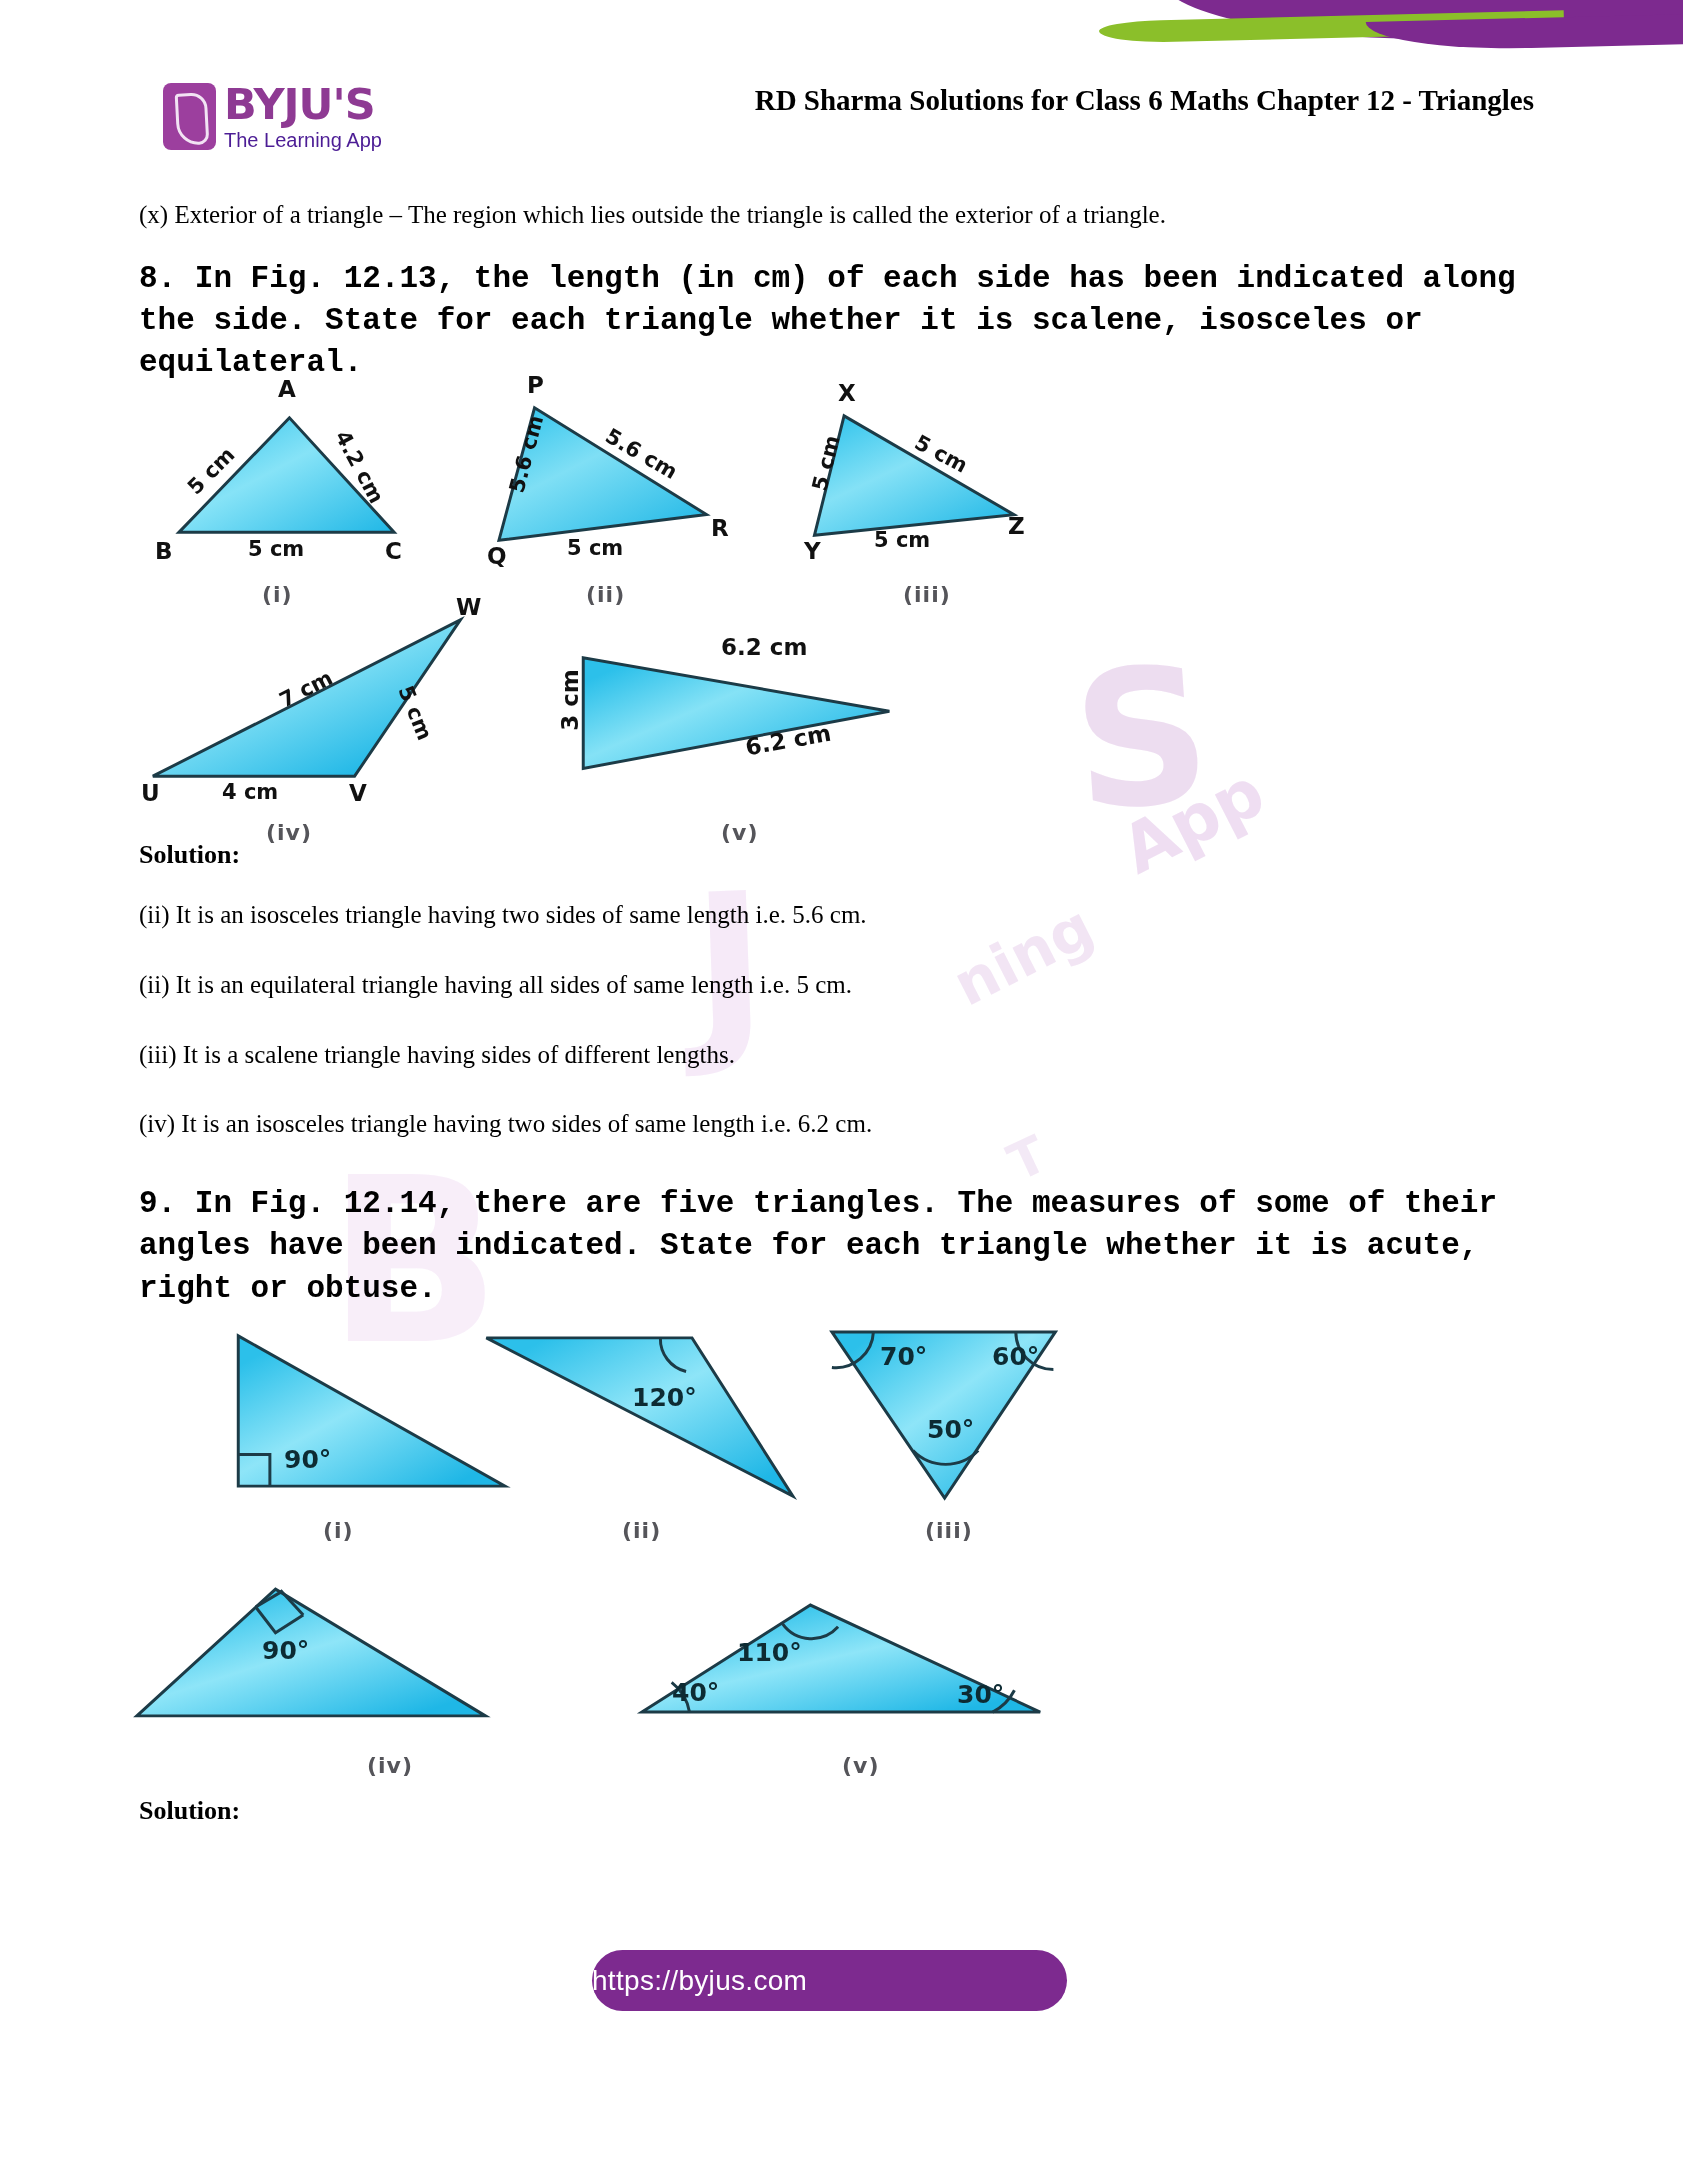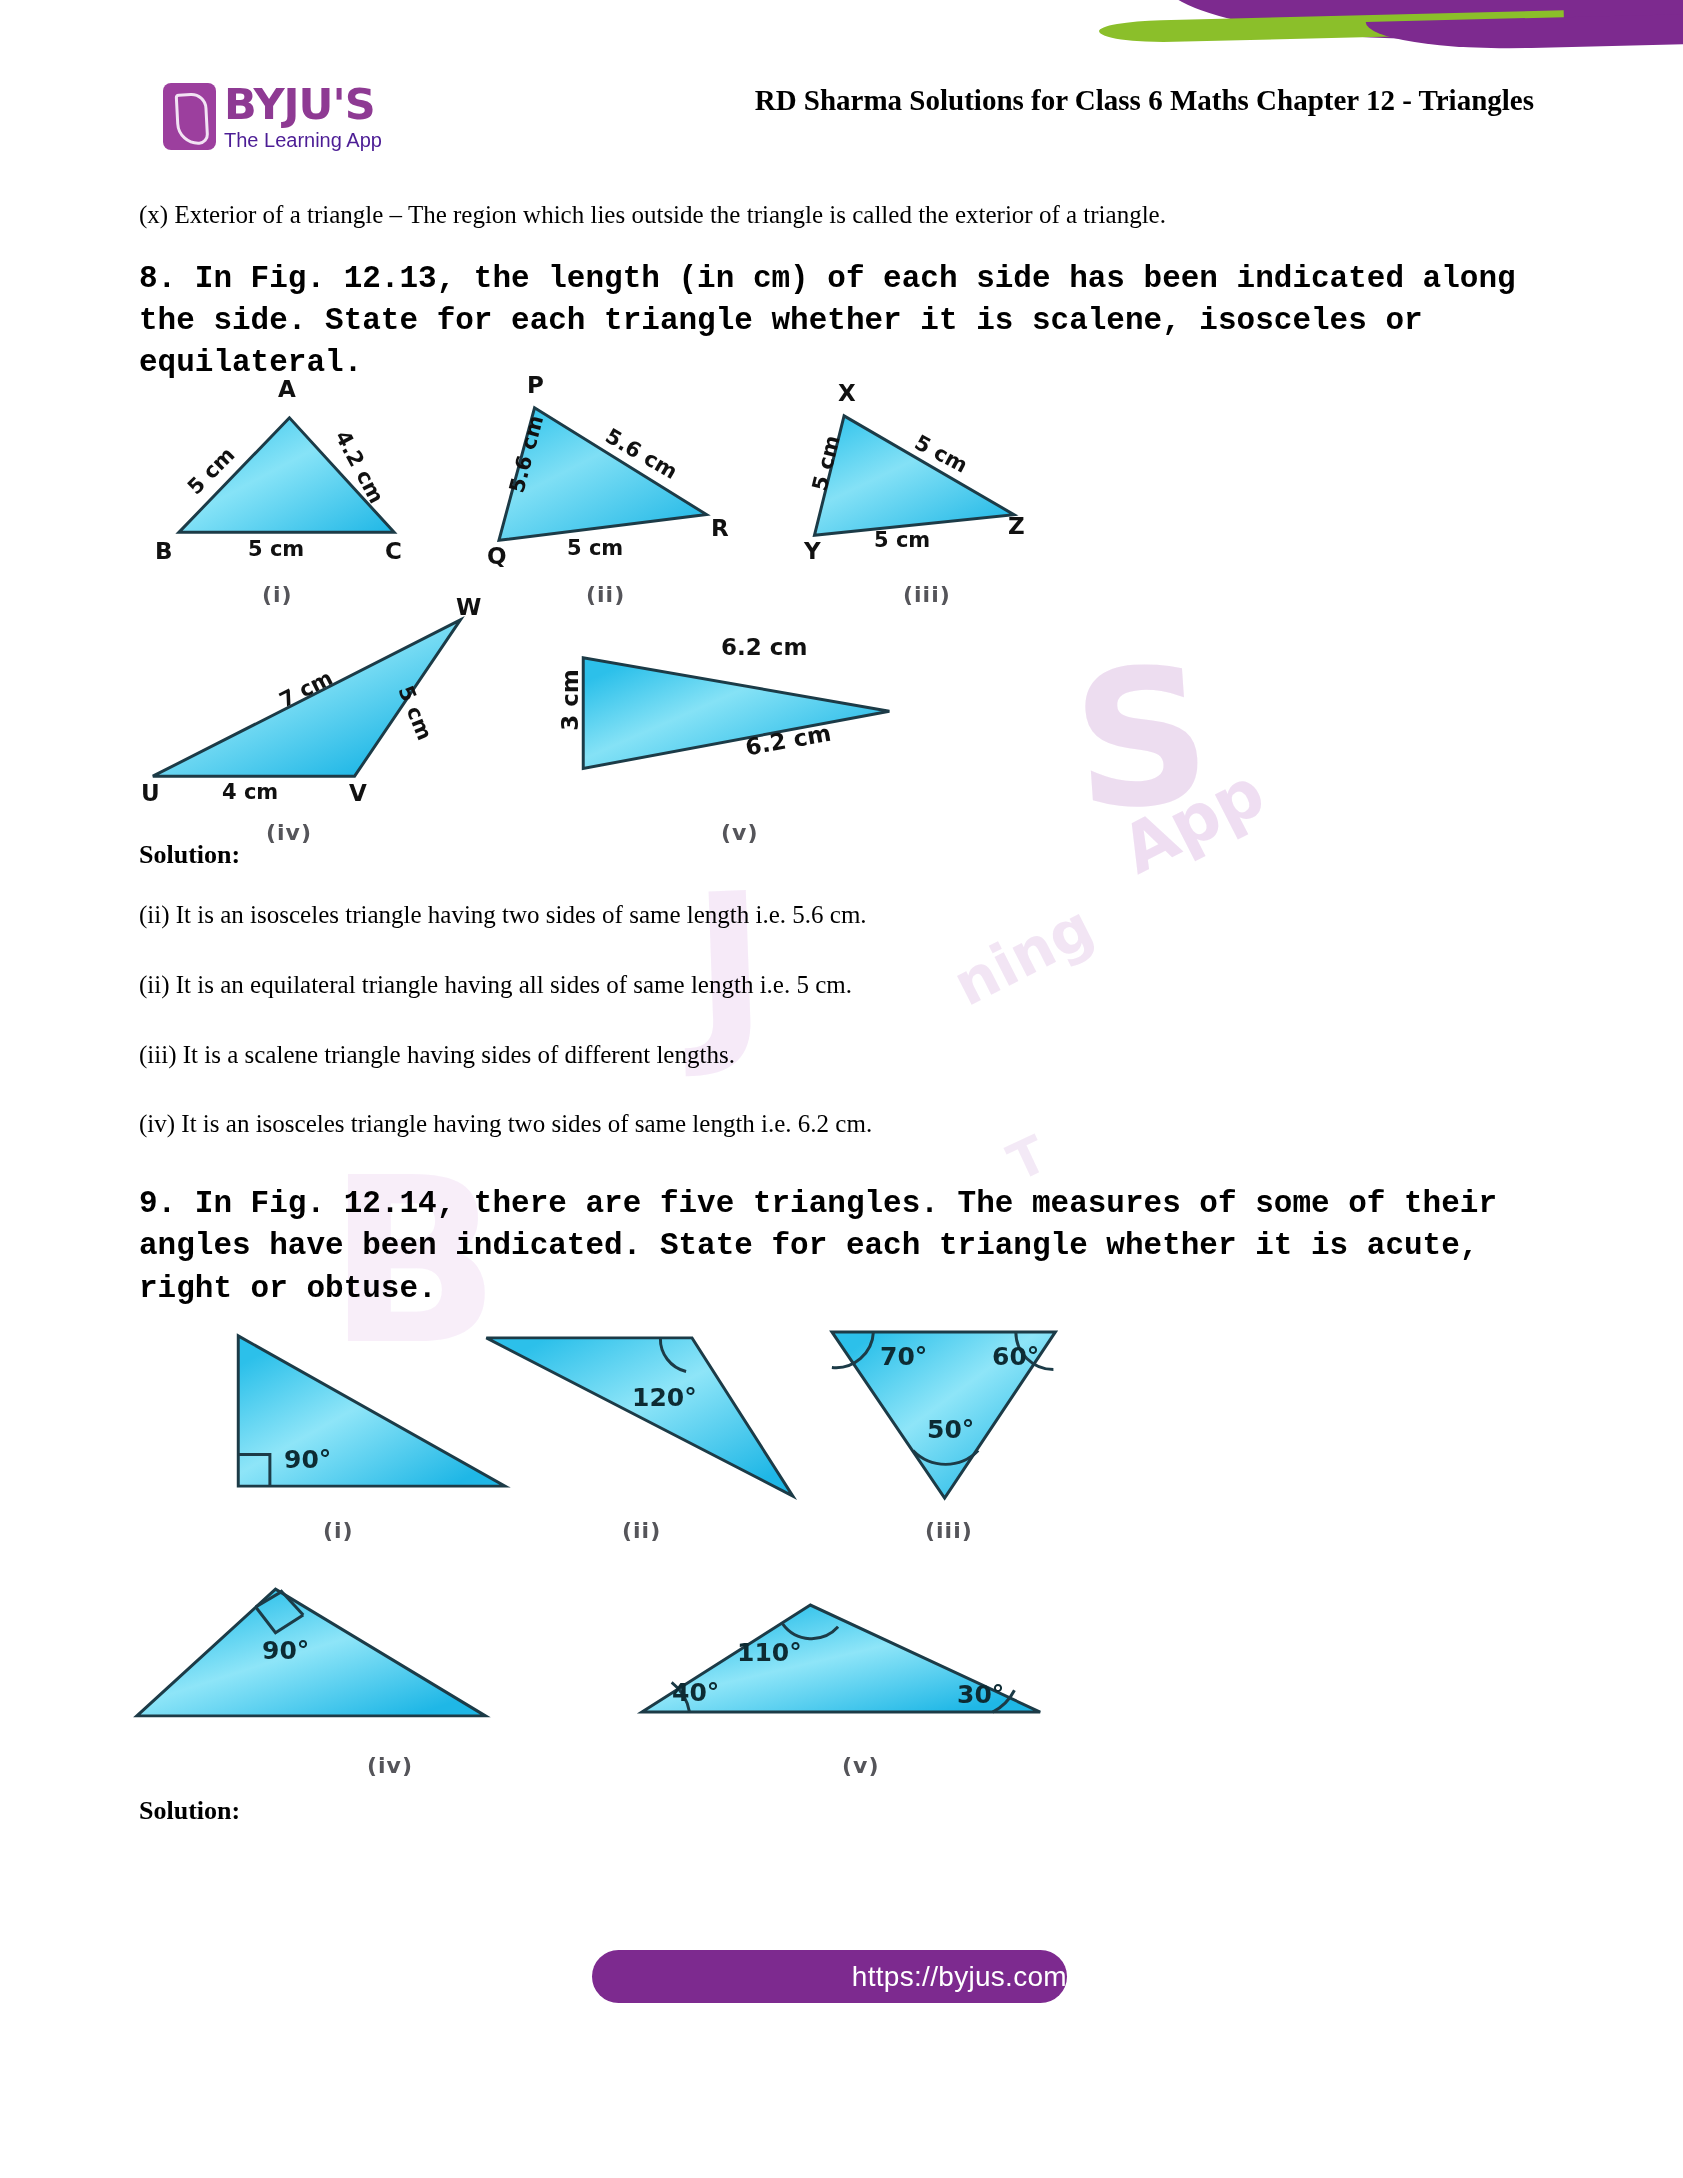--- a/index.html
+++ b/index.html
@@ -212,26 +212,26 @@
     left: 1010px; top: 1129px;
     font-size: 51px;
     color: #f0e2f3;
     transform: rotate(-25deg);
   }
 
   
   .footer-pill {
     position: absolute;
     left: 592px; top: 1950px;
-    width: 475px; height: 53px;
+    width: 475px; height: 61px;
     background: #7d2a8f;
     border-radius: 34px;
     display: flex;
     align-items: center;
-    justify-content: flex-end;
+    justify-content: flex-start;
   }
   .footer-pill span {
     font-family: "Liberation Sans", sans-serif;
     font-size: 28px;
     color: #ffffff;
     letter-spacing: 0.3px;
   }
 </style>
 </head>
 <body>

